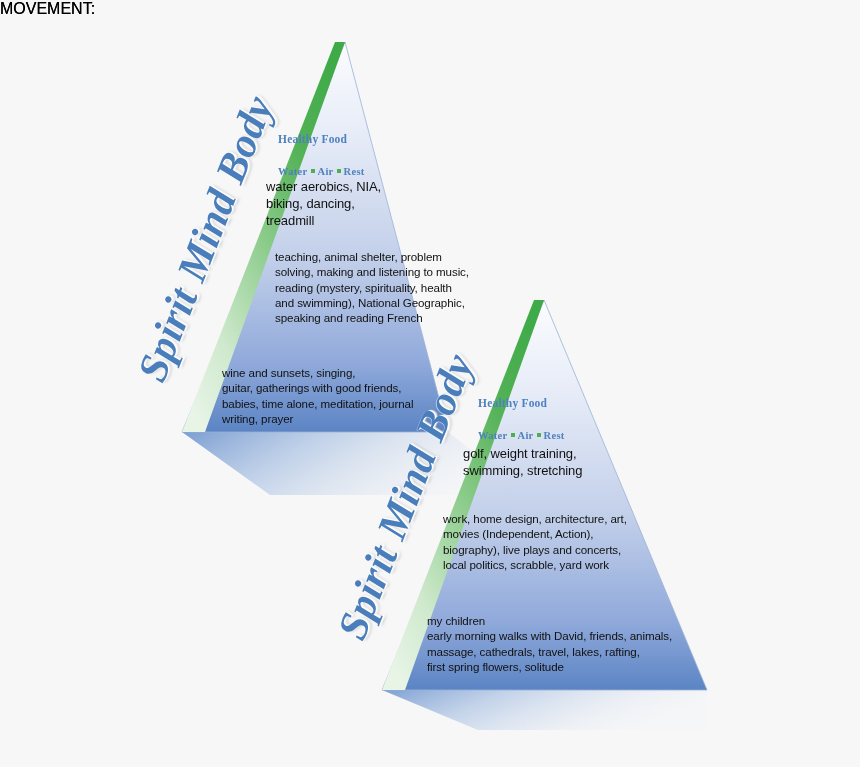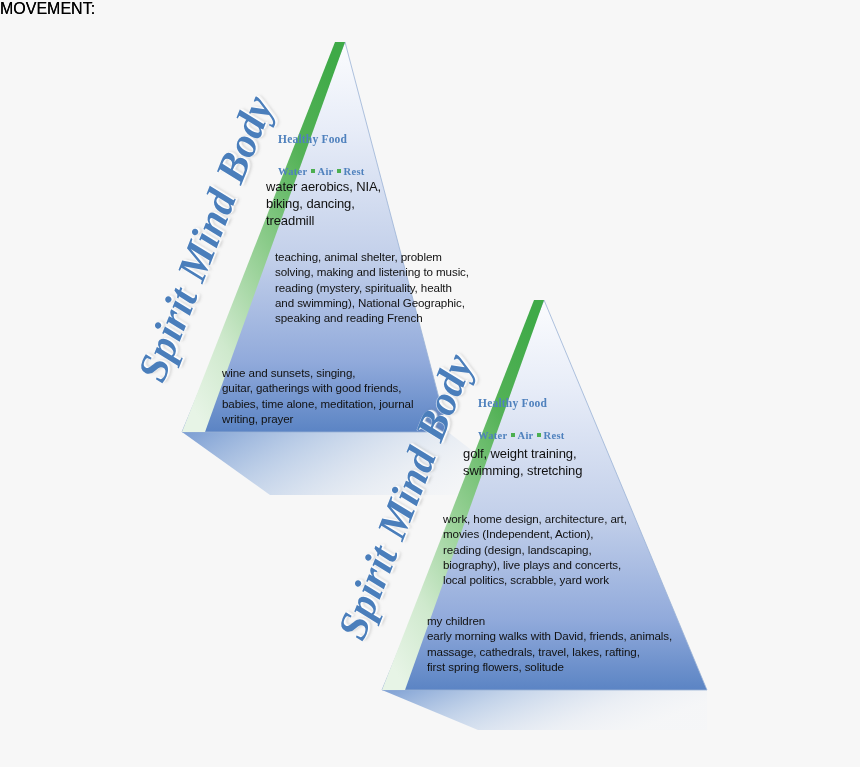--- a/index.html
+++ b/index.html
@@ -224,21 +224,20 @@
       </div>
 
       <div class="block body-list" style="left:463px; top:445px; width:170px;">
         <div>golf, weight training,</div>
         <div>swimming, stretching</div>
       </div>
 
       <div class="block mind-list" style="left:443px; top:511px; width:210px;">
         <div>work, home design, architecture, art,</div>
         <div>movies (Independent, Action),</div>
-        <div>reading (design, landscaping,</div>
         <div>biography), live plays and concerts,</div>
         <div>local politics, scrabble, yard work</div>
       </div>
 
       <div class="block spirit-list" style="left:427px; top:613px; width:265px;">
         <div>my children</div>
         <div>early morning walks with David, friends, animals,</div>
         <div>massage, cathedrals, travel, lakes, rafting,</div>
         <div>first spring flowers, solitude</div>
       </div>

